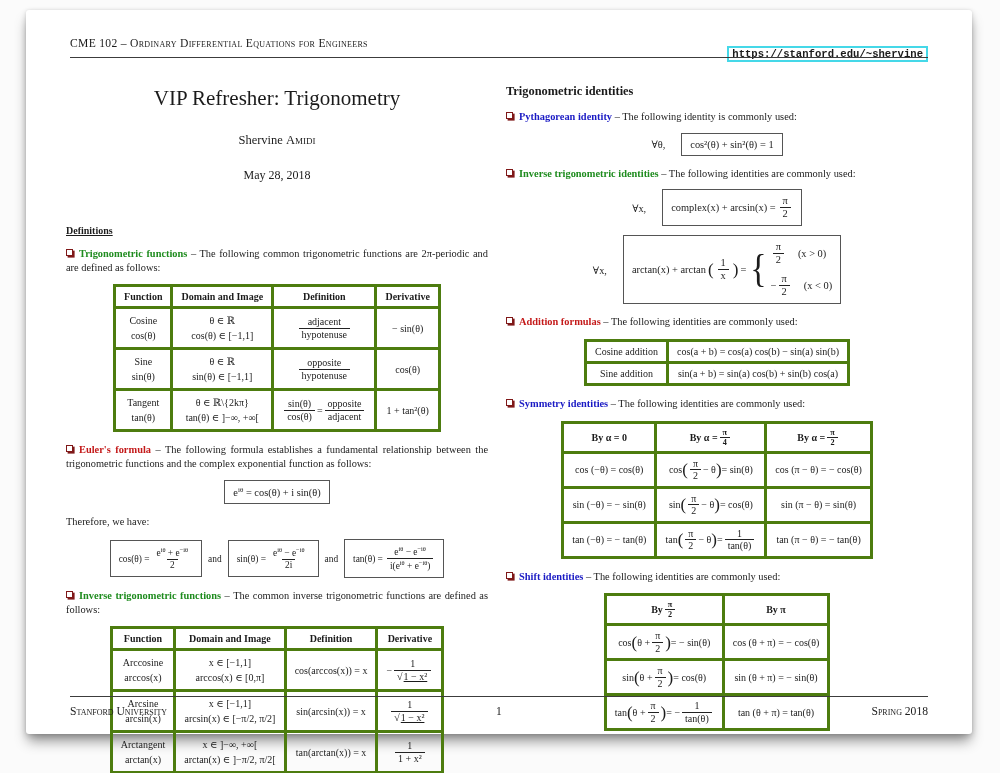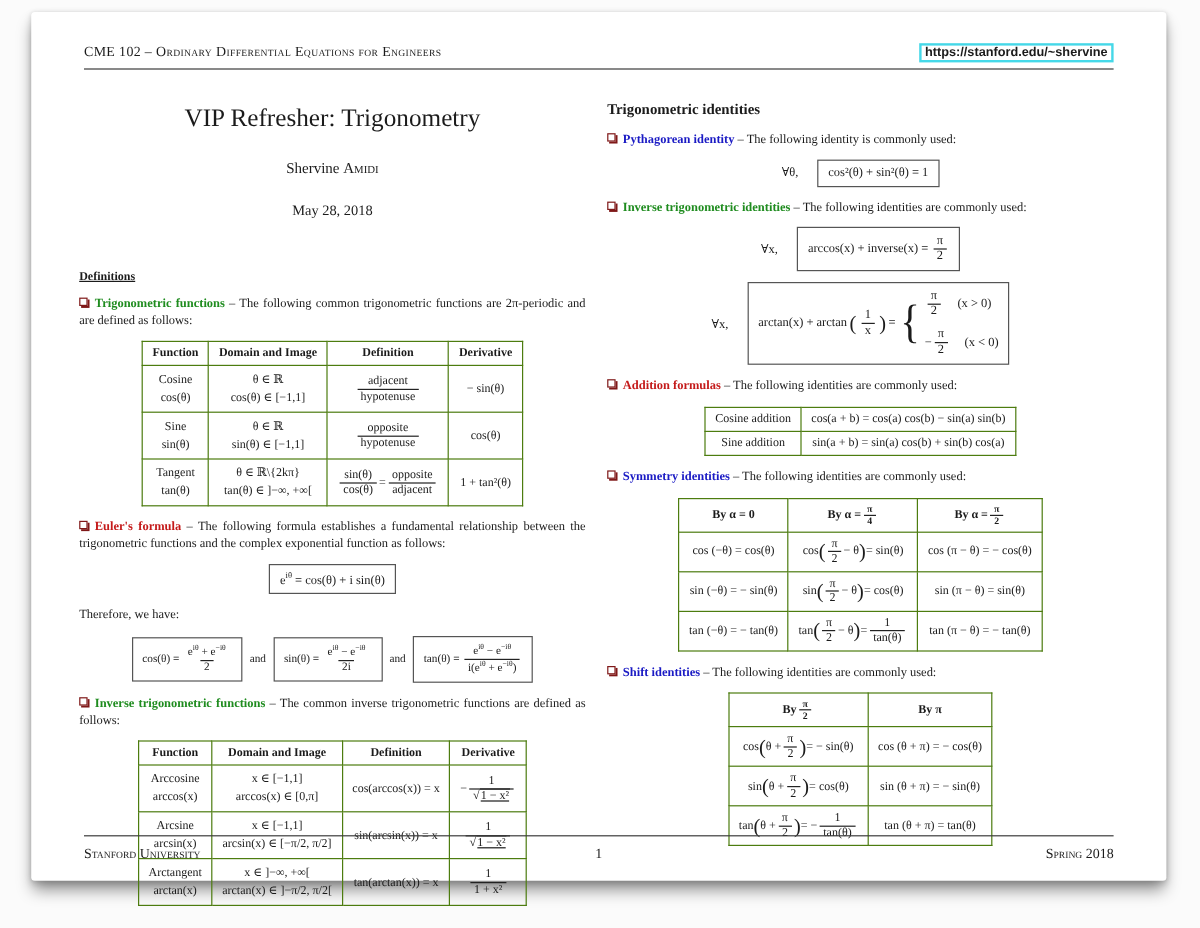--- a/index.html
+++ b/index.html
@@ -10,22 +10,22 @@
   }
   .viewport{position:relative;width:1000px;height:773px;overflow:hidden;background:#fbfbfb;}
   .sheet{
     position:absolute;left:26px;top:10px;width:946px;height:724px;background:#ffffff;border-radius:3px;
     box-shadow:0 9px 13px -2px rgba(0,0,0,0.42), 0 2px 6px rgba(0,0,0,0.15), 0 0 3px rgba(0,0,0,0.08);
   }
   
   .hdr{position:absolute;left:44px;right:44px;top:24px;display:flex;justify-content:space-between;align-items:flex-end;}
   .course{font-variant:small-caps;font-size:11.6px;letter-spacing:.3px;}
   .urlbox{
-    font-family:Liberation Sans, sans-serif;font-size:10.6px;font-weight:bold;
-    border:2px solid var(--link_border,#45d8e8);padding:0 3px;background:#fff;position:relative;top:2px;
+    font-family:Liberation Mono, monospace;font-size:10.6px;font-weight:bold;
+    border:2px solid var(--link_border,#45d8e8);padding:0 3px;background:#fff;position:relative;top:12px;
   }
   .hdr-rule{position:absolute;left:44px;right:44px;top:47px;border-top:1px solid #3c3c3c;}
   
   .cols{position:absolute;left:40px;right:44px;top:52px;display:flex;gap:18px;}
   .col{flex:1;min-width:0;}
   
   .doc-title{text-align:center;font-size:21px;margin-top:24px;}
   .doc-author{text-align:center;font-size:12.5px;margin-top:22px;}
   .doc-author .sc{font-variant:small-caps;}
   .doc-date{text-align:center;font-size:12px;margin-top:20px;}
@@ -35,21 +35,21 @@
   .para{font-size:10.4px;line-height:1.32;text-align:justify;margin-top:11px;}
   .bullet{
     display:inline-block;width:5px;height:5px;border:1.1px solid var(--bullet,#7f1818);
     box-shadow:1.6px 1.6px 0 var(--bullet,#7f1818);margin-right:6px;vertical-align:1px;background:#fff;
   }
   .t-green{font-weight:bold;color:var(--green,#1f8c1f);}
   .t-red{font-weight:bold;color:var(--red,#c41a1a);}
   .t-blue{font-weight:bold;color:var(--blue,#1a1ac4);}
   
   table.ltx{border-collapse:collapse;margin:10px auto 6px auto;font-size:10px;text-align:center;}
-  table.ltx th,table.ltx td{border:1px solid #4d7c0f;padding:4px 8px;vertical-align:middle;}
+  table.ltx th,table.ltx td{border:3px solid #4d7c0f;padding:4px 8px;vertical-align:middle;}
   table.ltx th{font-weight:bold;}
   table.ltx td div{line-height:1.5;}
   
   .fr{display:inline-flex;flex-direction:column;align-items:center;vertical-align:middle;margin:0 2px;line-height:1.15;}
   .fr .n{padding:0 3px;}
   .fr .d{padding:0 3px;border-top:1px solid #222;}
   .fr.sm{font-size:8.2px;line-height:1.1;}
   sup{font-size:68%;}
   .rad{border-top:1px solid #222;padding:0 1px;text-decoration:underline;}
   .mbox{display:inline-block;border:1px solid #555;padding:5px 8px;background:#fff;}
@@ -273,21 +273,21 @@
           <span>∀θ,</span>
           <span class="mbox">cos²(θ) + sin²(θ) = 1</span>
         </div>
 
         <div class="para">
           <span class="bullet"></span><span class="t-green">Inverse trigonometric identities</span><span> – The following identities are commonly used:</span>
         </div>
         <div class="centerline flexc">
           <span>∀x,</span>
           <span class="mbox fx">
-              <span>arccos(x) + inverse(x) = </span>
+              <span>complex(x) + arcsin(x) = </span>
               <span class="fr">
                 <span class="n">π</span>
                 <span class="d">2</span>
               </span>
             </span>
         </div>
         <div class="centerline flexc">
           <span>∀x,</span>
           <span class="mbox fx">
             <span>arctan(x) + arctan</span>

